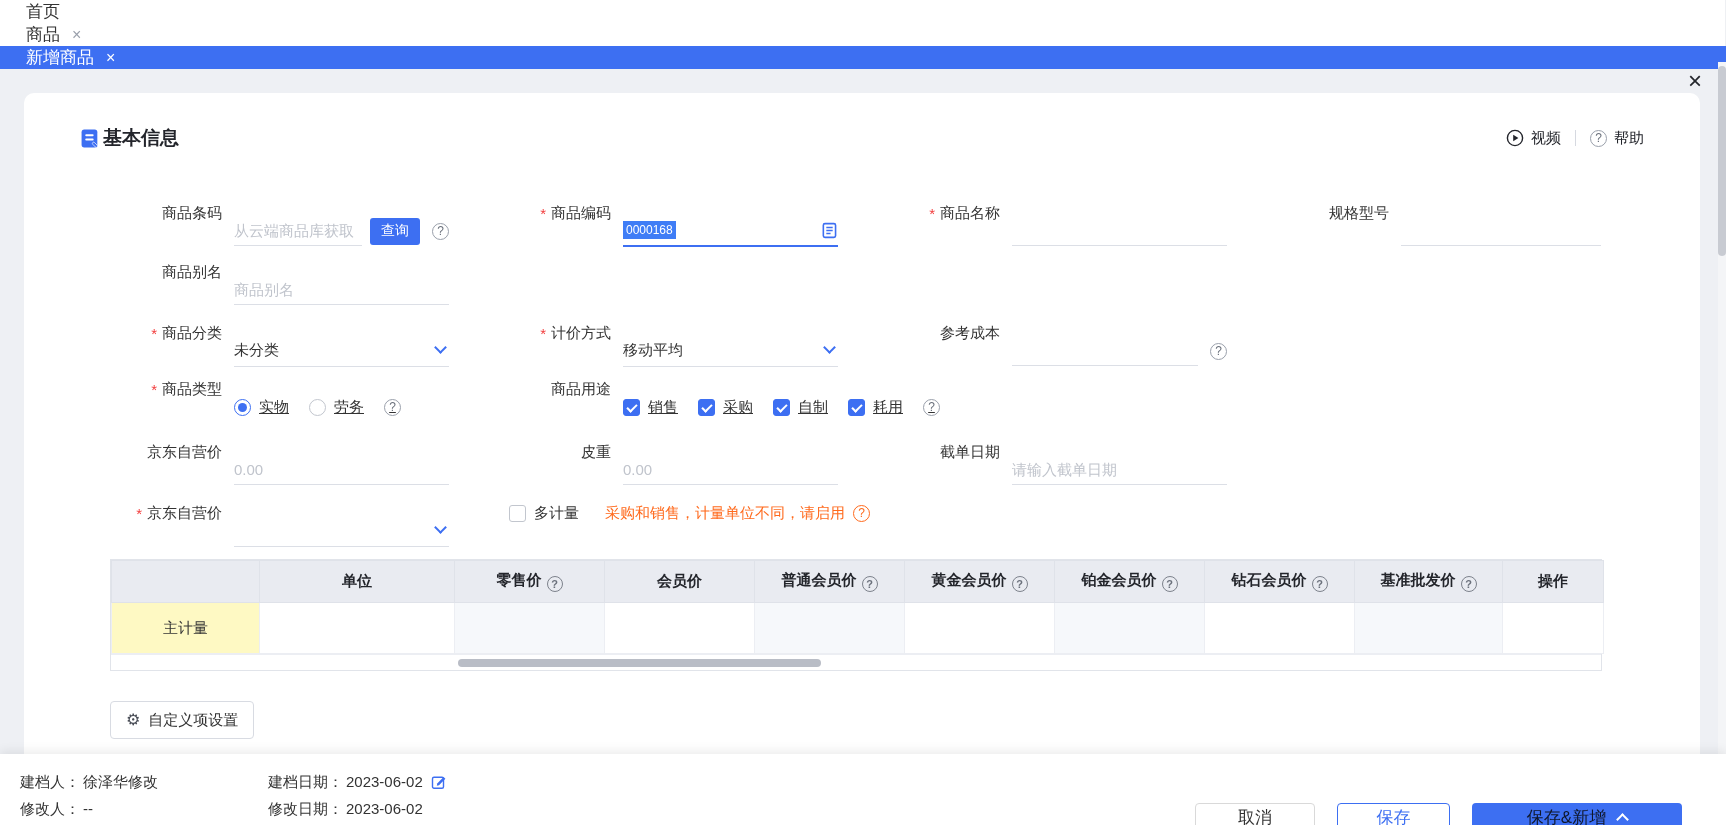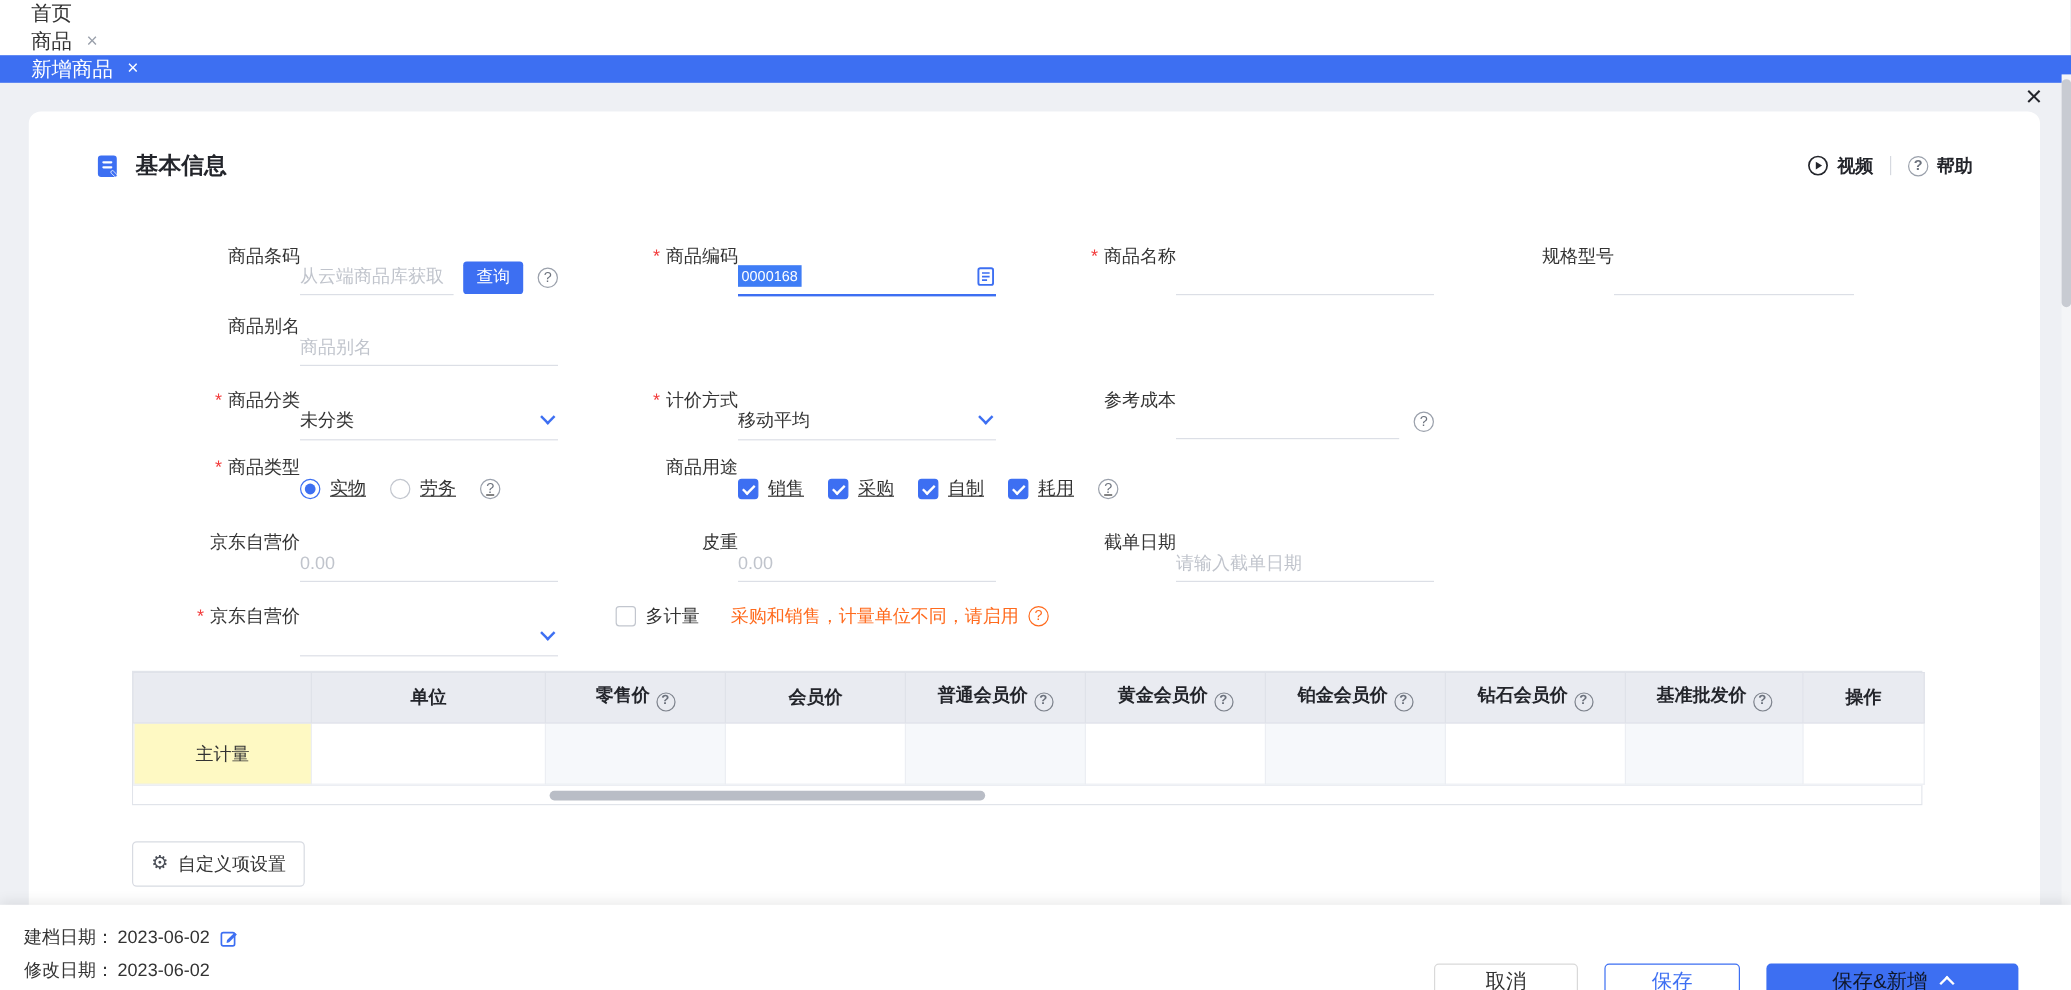--- a/index.html
+++ b/index.html
@@ -15,27 +15,27 @@
   .tab .tab-close{color:#9aa0ab;font-size:16px;line-height:1;}
   .tab.active{background:var(--accent,#3d6ff2);color:#fff;border-right:none;}
   .tab.active .tab-close{color:#fff;}
   .tabbar-right{margin-left:auto;display:flex;align-items:center;gap:20px;padding-right:38px;}
   .win-close{font-size:24px;color:#23252b;cursor:pointer;line-height:1;}
   .win-partial{width:18px;height:18px;border:2px solid #4a4e57;border-radius:2px;margin-right:-52px;flex:none;}
   
   .page{position:absolute;top:62px;left:0;right:0;bottom:0;background:#eef0f4;}
   .card{position:absolute;top:31px;left:24px;right:26px;bottom:0;background:#fff;border-radius:10px 10px 0 0;}
   .card-head{display:flex;align-items:center;padding:32px 56px 0 56px;}
-  .sec-title{font-size:19px;font-weight:bold;color:#23252b;margin-left:12px;text-align:right;}
+  .sec-title{font-size:19px;font-weight:bold;color:#23252b;margin-left:2px;text-align:right;}
   .head-right{margin-left:auto;display:flex;align-items:center;gap:14px;font-size:15px;color:#23252b;}
-  .head-link{display:inline-flex;align-items:center;gap:7px;cursor:pointer;font-weight:bold;}
+  .head-link{display:inline-flex;align-items:center;gap:7px;cursor:pointer;}
   .head-divider{width:1px;height:16px;background:#d6d9e0;}
   
   .form{margin-top:28px;}
-  .f-row{display:grid;grid-template-columns:150px 215px 150px 215px 150px 215px 150px 200px;padding-left:76px;height:60px;align-items:center;}
+  .f-row{display:grid;grid-template-columns:150px 215px 150px 215px 150px 215px 150px 200px;column-gap:12px;padding-left:48px;height:60px;align-items:center;}
   .f-label{display:flex;justify-content:flex-end;align-items:center;gap:4px;font-size:15px;color:#333;white-space:nowrap;}
   .star{color:var(--required,#f23c3c);font-size:15px;margin-right:1px;}
   .f-ctrl{position:relative;display:flex;align-items:center;min-width:0;margin-top:36px;}
   .u-input{border:none;border-bottom:1px solid #dcdfe6;height:30px;font-size:15px;background:transparent;outline:none;width:100%;min-width:0;color:#333;font-family:inherit;}
   .u-input::placeholder{color:#c0c4cc;}
   .query-btn{background:var(--accent,#3d6ff2);color:#fff;border:none;height:27px;padding:0 11px;font-size:14px;border-radius:3px;margin-left:8px;cursor:pointer;flex:none;font-family:inherit;}
   .qcircle{display:inline-flex;flex:none;width:17px;height:17px;border-radius:50%;border:1px solid #9aa0ab;color:#6b717c;font-size:12px;align-items:center;justify-content:center;cursor:pointer;line-height:1;}
   .ctrl-q{margin-left:12px;}
   .code-ctrl{border-bottom:2px solid var(--accent,#3d6ff2);height:32px;justify-content:space-between;}
   .code-value{background:var(--selection,#3f7df6);color:#fff;font-size:12px;padding:2px 3px;}
@@ -324,20 +324,30 @@
       <span>自定义项设置</span>
     </button>
 
   </div>
 </div>
 
 <footer class="footer">
   <div class="meta">
     <div class="meta-col">
       <div class="meta-line">
+        <span>建档人：</span>
+        <span>徐泽华修改</span>
+      </div>
+      <div class="meta-line">
+        <span>修改人：</span>
+        <span>--</span>
+      </div>
+    </div>
+    <div class="meta-col">
+      <div class="meta-line">
         <span>建档日期：</span>
         <span>2023-06-02</span>
         <span class="edit-icon">
           <svg width="16" height="16" viewBox="0 0 16 16">
             <rect x="1.5" y="3.2" width="11" height="11" rx="1.5" fill="none" stroke="#3d6ff2" stroke-width="1.4"></rect>
             <path d="M6.2 9.4 L12.6 3 L14.4 4.8 L8 11.2 L5.8 11.8 Z" fill="#3d6ff2"></path>
           </svg>
         </span>
       </div>
       <div class="meta-line">

